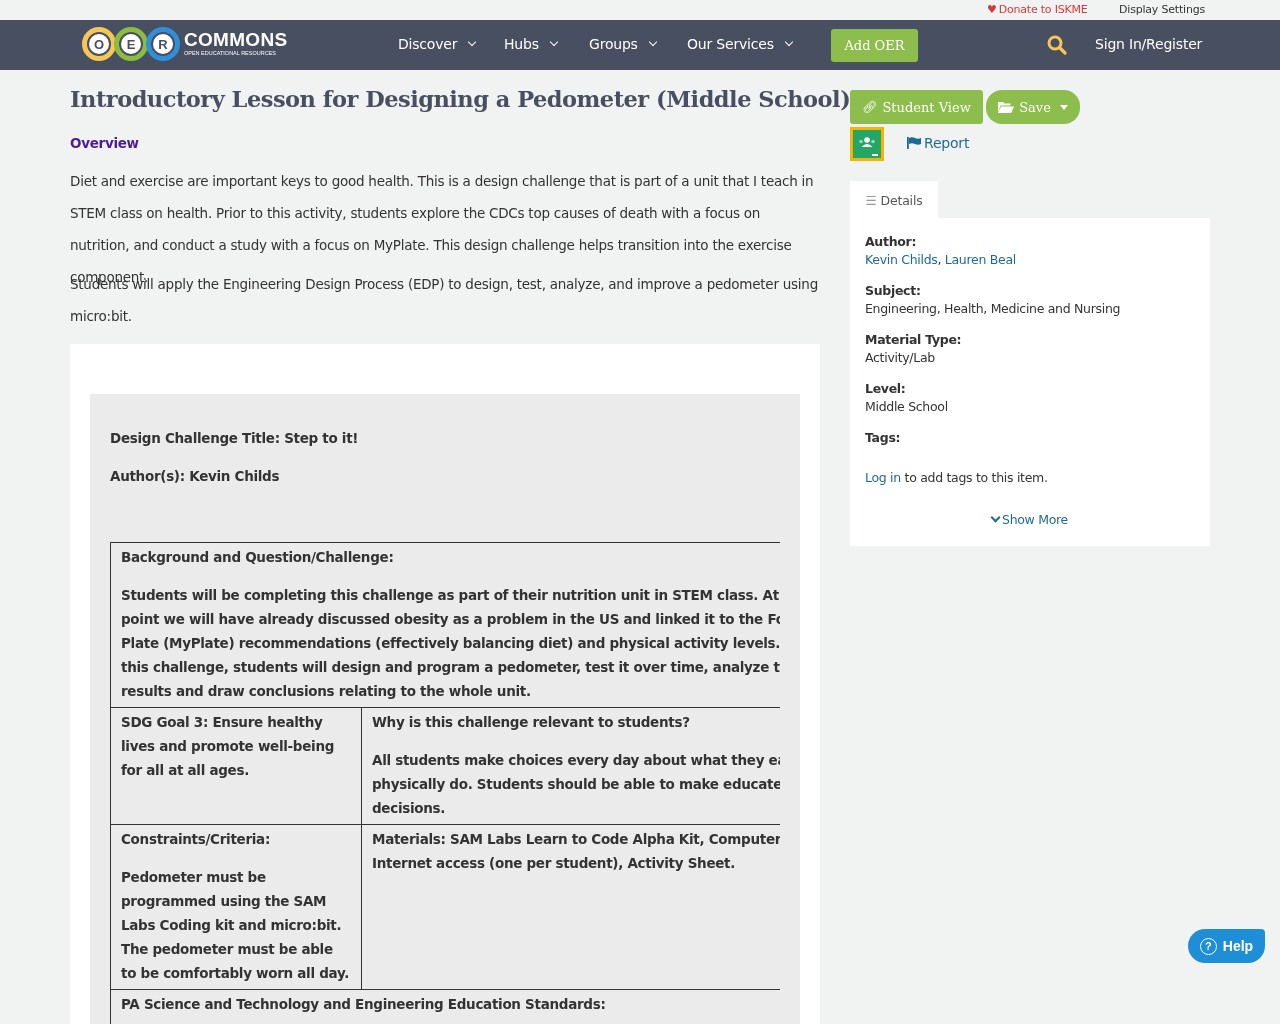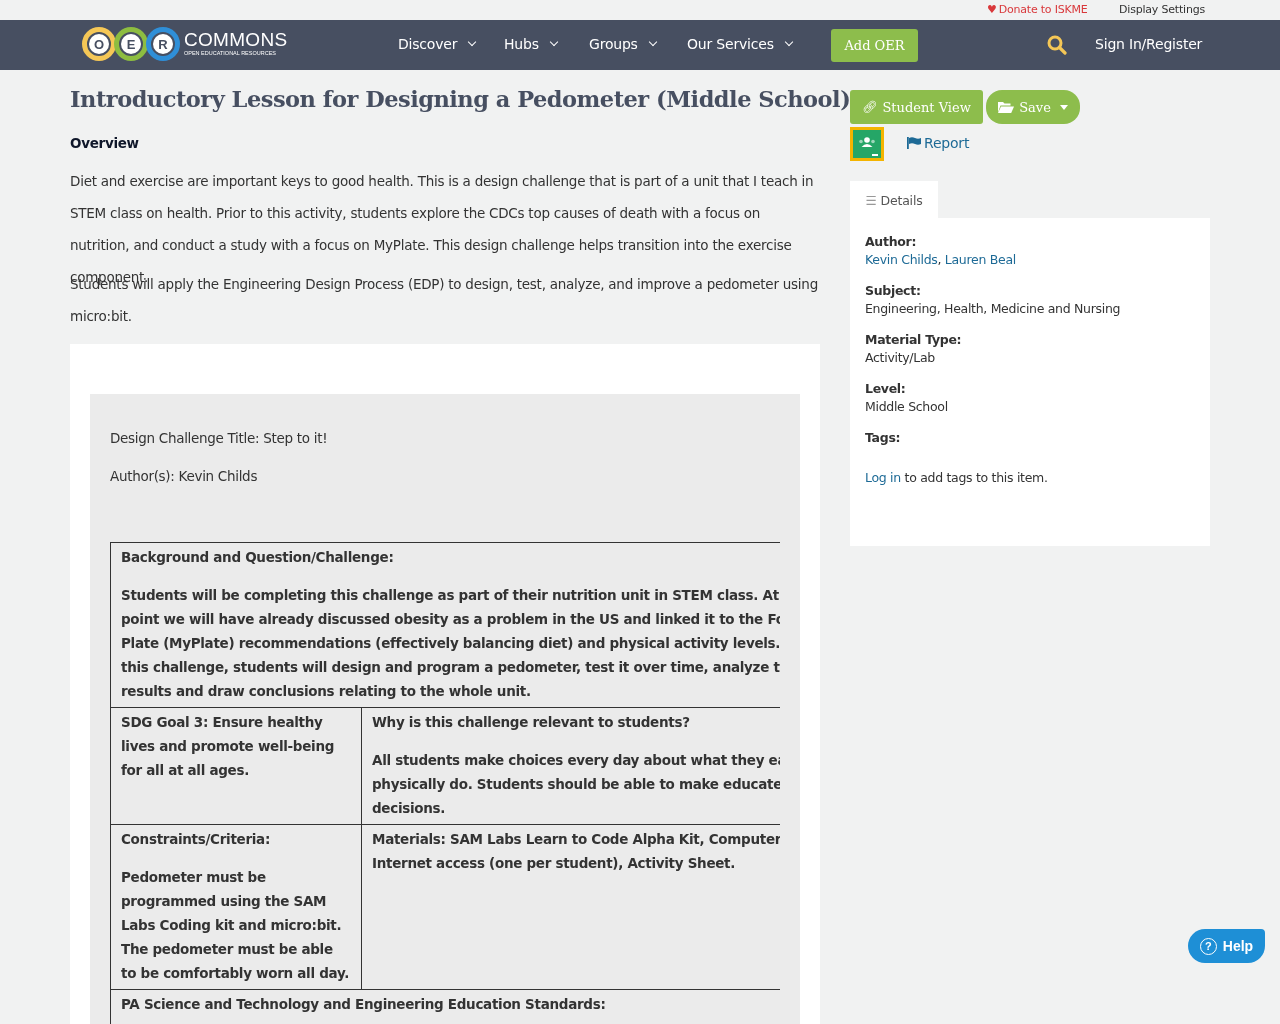--- a/index.html
+++ b/index.html
@@ -15,39 +15,39 @@
 
   
   .navbar { position: absolute; top: 20px; left: 0; width: 1280px; height: 50px; background: #474f61; }
   .logo { position: absolute; left: 82px; top: 6px; height: 36px; display: flex; align-items: center; }
   .ring { width: 34px; height: 34px; border-radius: 50%; border: 5px solid; background: #474f61; display: flex; align-items: center; justify-content: center; margin-right: -2px; position: relative; }
   .ring span { width: 20px; height: 20px; border-radius: 50%; background: #fff; color: #474f61; font-weight: bold; font-size: 13px; display: flex; align-items: center; justify-content: center; font-family: "Liberation Sans", sans-serif; }
   .ring.o { border-color: #f5c756; }
   .ring.e { border-color: #8dbd40; }
   .ring.r { border-color: #2f8fd8; }
   .logo-text { margin-left: 6px; color: #fff; font-family: "Liberation Sans", sans-serif; }
-  .logo-text .big { font-weight: normal; font-size: 19px; line-height: 18px; letter-spacing: 0.3px; }
+  .logo-text .big { font-weight: bold; font-size: 19px; line-height: 18px; letter-spacing: 0.3px; }
   .logo-text .small { font-size: 5.5px; line-height: 8px; letter-spacing: 0; }
 
   .nav-item { position: absolute; top: 16px; color: #fff; font-size: 14px; letter-spacing: -0.2px; display: flex; align-items: center; }
   .nav-item .chev { display: inline-block; width: 6px; height: 6px; border-right: 1.6px solid #fff; border-bottom: 1.6px solid #fff; transform: rotate(45deg); margin-left: 12px; margin-top: -4px; }
   .btn-add { position: absolute; left: 831px; top: 9px; width: 87px; height: 33px; background: #8dbd4c; border-radius: 3px; color: #fff; font-family: "DejaVu Serif", serif; font-size: 13px; display: flex; align-items: center; justify-content: center; }
   .search-icon { position: absolute; left: 1047px; top: 15px; width: 20px; height: 20px; }
   .signin { position: absolute; left: 1095px; top: 16px; color: #fff; font-size: 14px; letter-spacing: -0.2px; }
 
   
   .page-title { position: absolute; left: 70px; top: 86px; font-family: "DejaVu Serif", serif; font-size: 22.5px; color: #474f61; letter-spacing: -0.5px; white-space: nowrap; }
-  .overview-h { position: absolute; left: 70px; top: 135px; font-weight: bold; font-size: 13.5px; color: #0f172a; letter-spacing: -0.3px; }
+  .overview-h { position: absolute; left: 70px; top: 135px; font-weight: bold; font-size: 13.5px; color: #4c1d95; letter-spacing: -0.3px; }
   .para { position: absolute; left: 70px; width: 750px; font-size: 13.5px; line-height: 32px; color: #333; letter-spacing: -0.25px; }
   .para1 { top: 165px; }
   .para2 { top: 268px; }
 
   .content-white { position: absolute; left: 70px; top: 344px; width: 750px; height: 700px; background: #fff; }
   .content-gray { position: absolute; left: 90px; top: 394px; width: 710px; height: 680px; background: #ebebeb; }
-  .dc-line { position: absolute; left: 110px; font-weight: normal; font-size: 13.5px; color: #333; letter-spacing: -0.3px; }
+  .dc-line { position: absolute; left: 110px; font-weight: bold; font-size: 13.5px; color: #333; letter-spacing: -0.3px; }
   .dc-title { top: 430px; }
   .dc-author { top: 468px; }
 
   .table-clip { position: absolute; left: 110px; top: 542px; width: 670px; height: 500px; overflow: hidden; }
   .dtable { position: absolute; left: 0; top: 0; width: 740px; border-collapse: collapse; }
   .dtable td { border: 1px solid #333; vertical-align: top; padding: 2px 10px 4px 10px; font-weight: bold; font-size: 13.5px; line-height: 24px; color: #333; letter-spacing: -0.3px; }
   .dtable td p + p { margin-top: 14px; }
   .col1 { width: 251px; }
 
   
@@ -220,18 +220,21 @@
   <div class="dval" style="top:132px">Activity/Lab</div>
 
   <div class="dlabel" style="top:163px">Level:</div>
   <div class="dval" style="top:181px">Middle School</div>
 
   <div class="dlabel" style="top:212px">Tags:</div>
   <div class="dval" style="top:252px">
     <a class="dlink">Log in</a><span> to add tags to this item.</span>
   </div>
 
+  <a class="showmore">
+    <span class="sm-chev"></span><span>Show More</span>
+  </a>
 </div>
 
 <a class="help">
   <span class="q">?</span>
     <span>Help</span>
 </a>
 
 </body></html>

